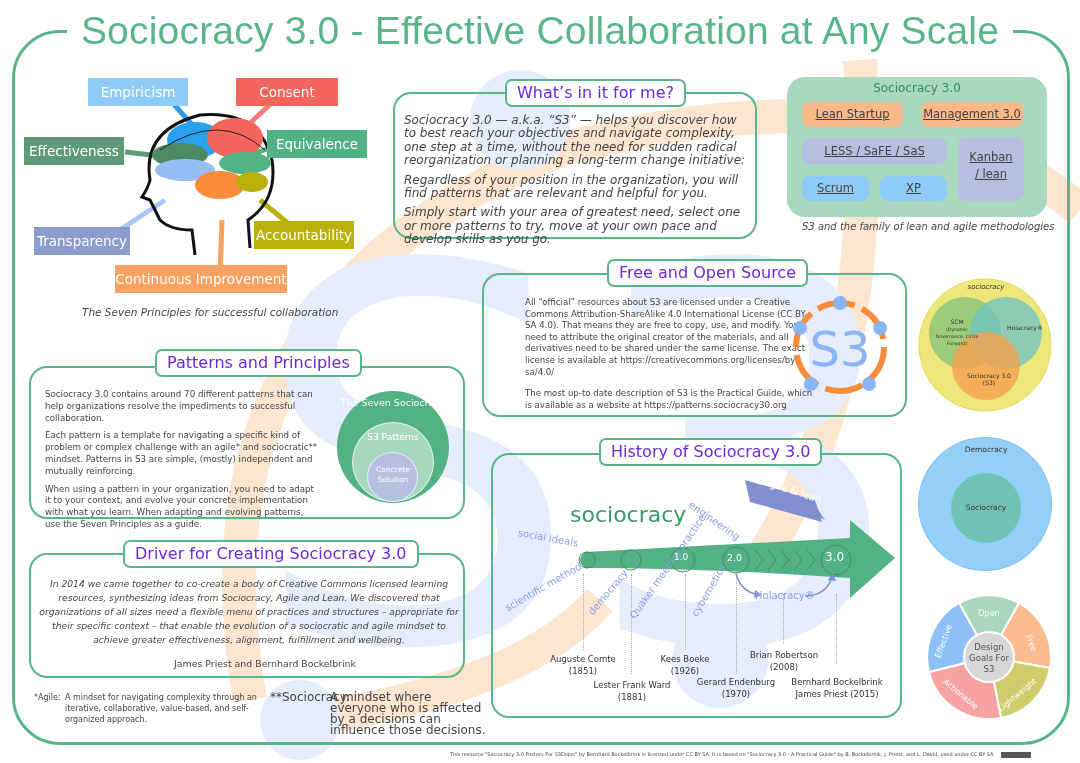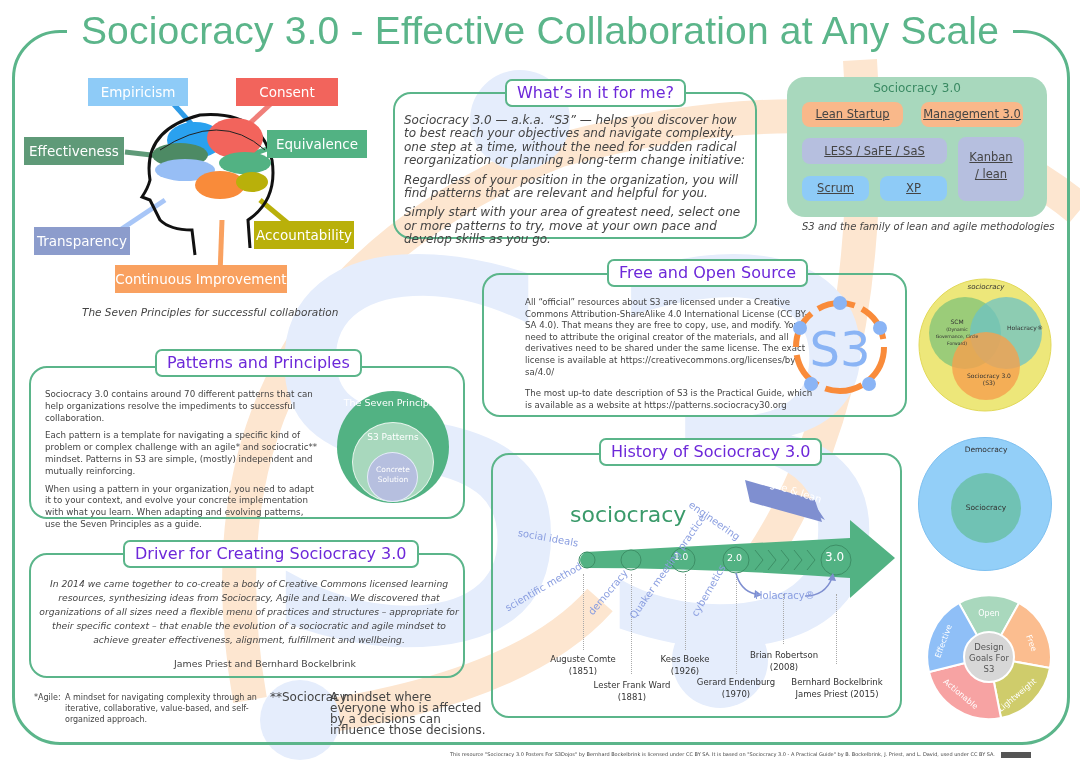--- a/index.html
+++ b/index.html
@@ -130,21 +130,21 @@
 
 <div class="panel" style="left:29px;top:366px;width:436px;height:153px;">
   <div class="ptext" style="position:absolute;left:14px;top:21px;width:276px;font-size:8.7px;line-height:11.8px;">
     <p>Sociocracy 3.0 contains around 70 different patterns that can help organizations resolve the impediments to successful collaboration.</p>
     <p>Each pattern is a template for navigating a specific kind of problem or complex challenge with an agile* and sociocratic** mindset. Patterns in S3 are simple, (mostly) independent and mutually reinforcing.</p>
     <p>When using a pattern in your organization, you need to adapt it to your context, and evolve your concrete implementation with what you learn. When adapting and evolving patterns, use the Seven Principles as a guide.</p>
   </div>
 </div>
 <div class="panel-title" style="left:155px;top:349px;">Patterns and Principles</div>
 <div class="abs" style="left:337px;top:391px;width:112px;height:112px;border-radius:50%;background:#52b283;z-index:3;">
-  <div style="position:absolute;left:0;top:6px;width:112px;text-align:center;color:#fff;font-size:9.5px;line-height:12px;">The Seven Principles</div>
+  <div style="position:absolute;left:0;top:6px;width:112px;text-align:center;color:#fff;font-size:9.5px;line-height:12px;">The Seven Sociocracy</div>
 </div>
 <div class="abs" style="left:352px;top:422px;width:82px;height:80px;border-radius:50%;background:#a8d8bd;border:1px solid #e6f5ec;z-index:4;">
   <div style="position:absolute;left:0;top:9px;width:80px;text-align:center;color:#fff;font-size:9px;">S3 Patterns</div>
 </div>
 <div class="abs" style="left:367px;top:452px;width:51px;height:50px;border-radius:50%;background:#b6bfdf;border:1px solid #e6ecf9;z-index:5;">
   <div style="position:absolute;left:0;top:12px;width:50px;text-align:center;color:#fff;font-size:7.5px;line-height:10px;">Concrete Solution</div>
 </div>
 
 <div class="panel" style="left:29px;top:553px;width:436px;height:125px;">
   <div class="ptext italic" style="position:absolute;left:6px;top:22px;width:424px;text-align:center;font-size:9.2px;line-height:14px;">In 2014 we came together to co-create a body of Creative Commons licensed learning resources, synthesizing ideas from Sociocracy, Agile and Lean. We discovered that organizations of all sizes need a flexible menu of practices and structures – appropriate for their specific context – that enable the evolution of a sociocratic and agile mindset to achieve greater effectiveness, alignment, fulfillment and wellbeing.</div>

